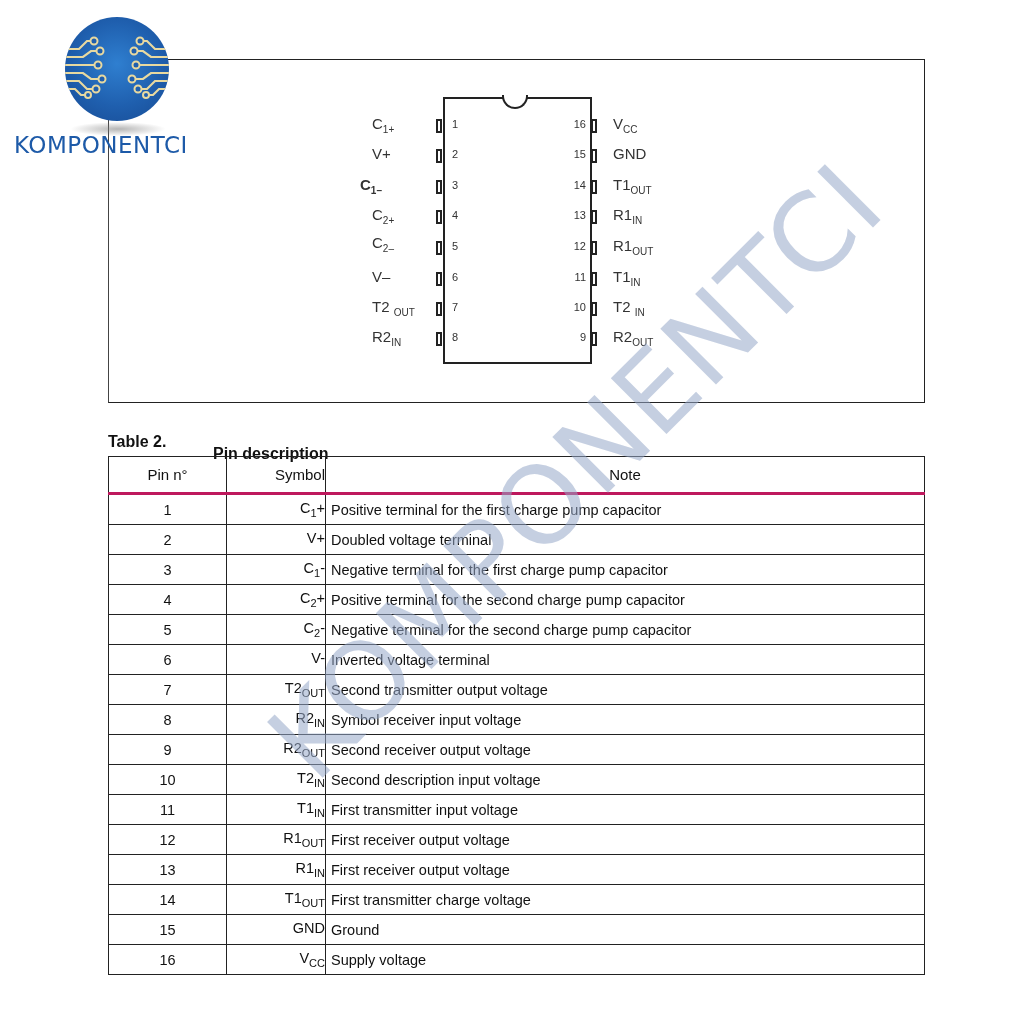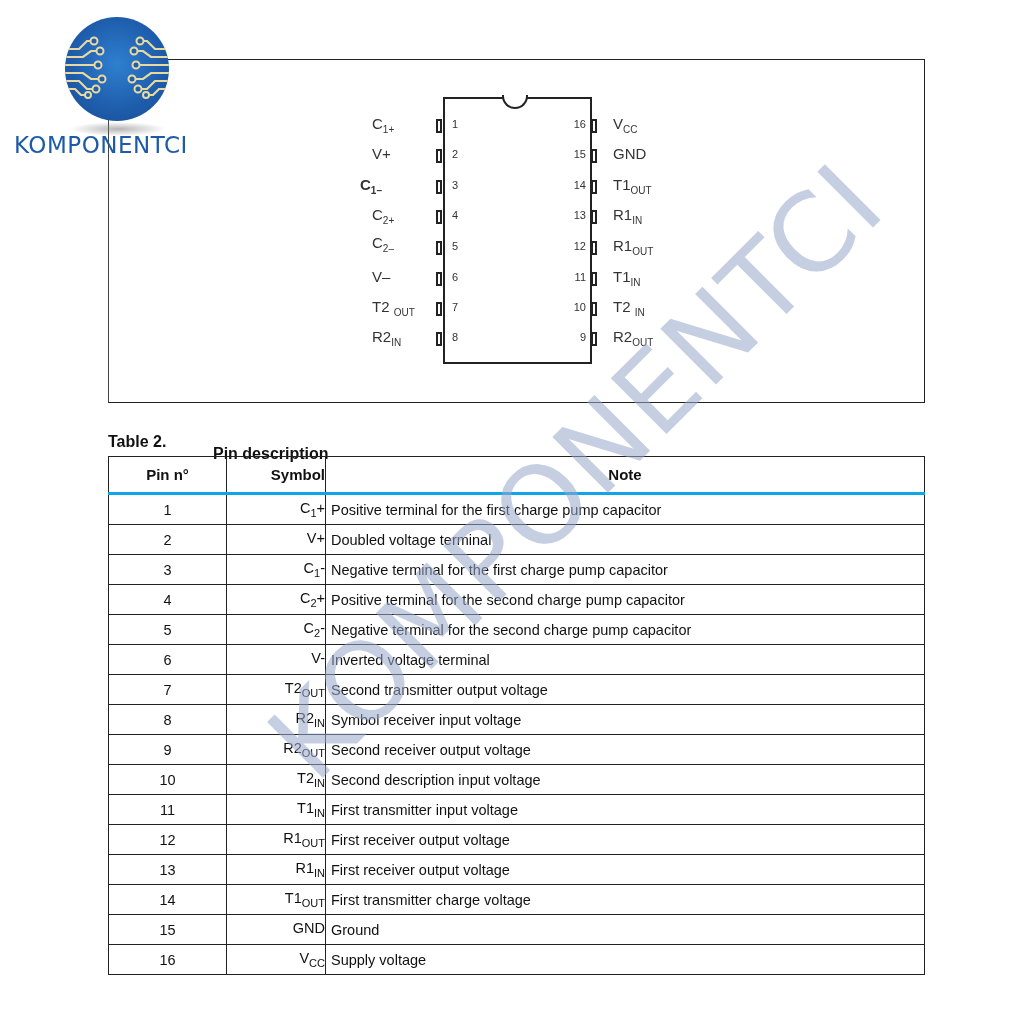--- a/index.html
+++ b/index.html
@@ -21,21 +21,21 @@
   .pin-tab { position:absolute; width:6px; height:14px; border:2px solid #222; box-sizing:border-box; background:#fff; }
   .pin-num { position:absolute; font-size:11px; color:#333; }
   .pin-label { position:absolute; font-size:15px; color:#333; white-space:nowrap; }
   .pin-label sub { font-size:10px; vertical-align:-4px; }
 
   
   .table-caption { position:absolute; left:108px; top:433px; font-size:16px; font-weight:bold; }
   .table-caption .cap-title { position:absolute; left:105px; top:12px; white-space:nowrap; }
   table.pins { position:absolute; left:108px; top:456px; width:817px; border-collapse:collapse; font-size:14.5px; }
   table.pins th, table.pins td { border:1px solid #222; height:29px; padding:0; }
-  table.pins th { font-weight:bold; height:35px; font-size:15px; border-bottom:3px solid #0ea5e9; }
+  table.pins th { font-weight:normal; height:35px; font-size:15px; border-bottom:3px solid #be185d; }
   table.pins td.c-pin, table.pins th.c-pin { width:117px; text-align:center; }
   table.pins td.c-sym, table.pins th.c-sym { width:98px; text-align:right; }
   table.pins td.c-note { text-align:left; padding-left:5px; }
   table.pins th.c-note { text-align:center; }
   table.pins td sub { font-size:11px; vertical-align:-4px; }
 
   
   .watermark { position:absolute; left:195px; top:470px; font-size:108px; font-family:"DejaVu Sans", sans-serif; letter-spacing:2px;
     color:rgba(150,168,200,0.55); transform:rotate(-45deg); transform-origin:center; white-space:nowrap; pointer-events:none; z-index:10; width:640px; text-align:center; }
 </style>

